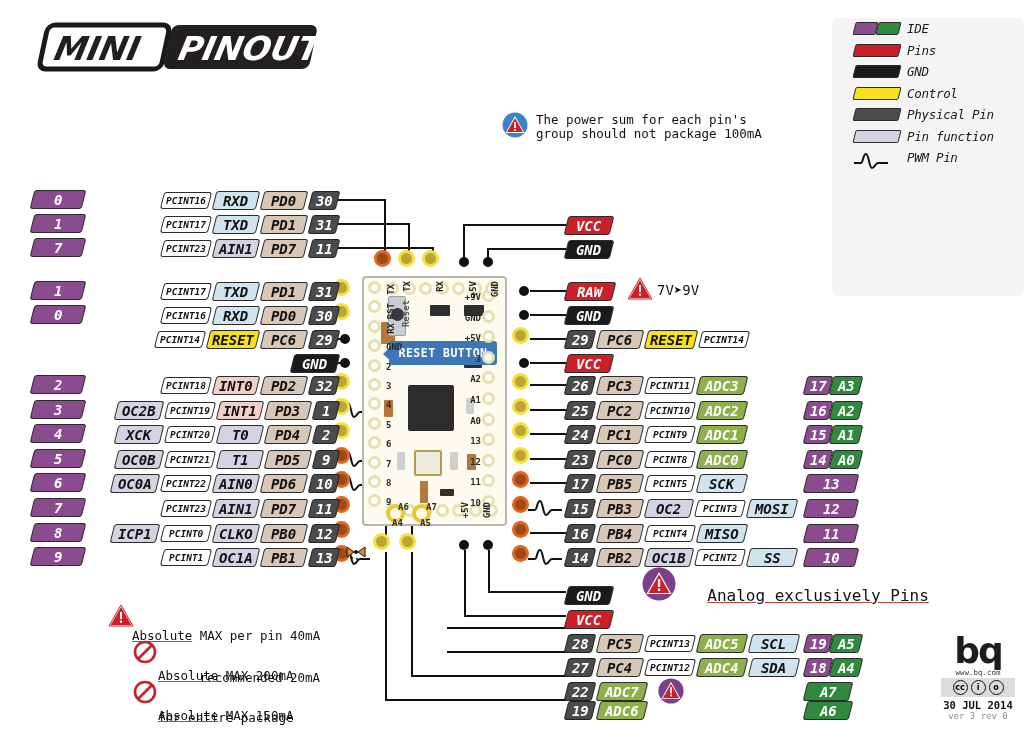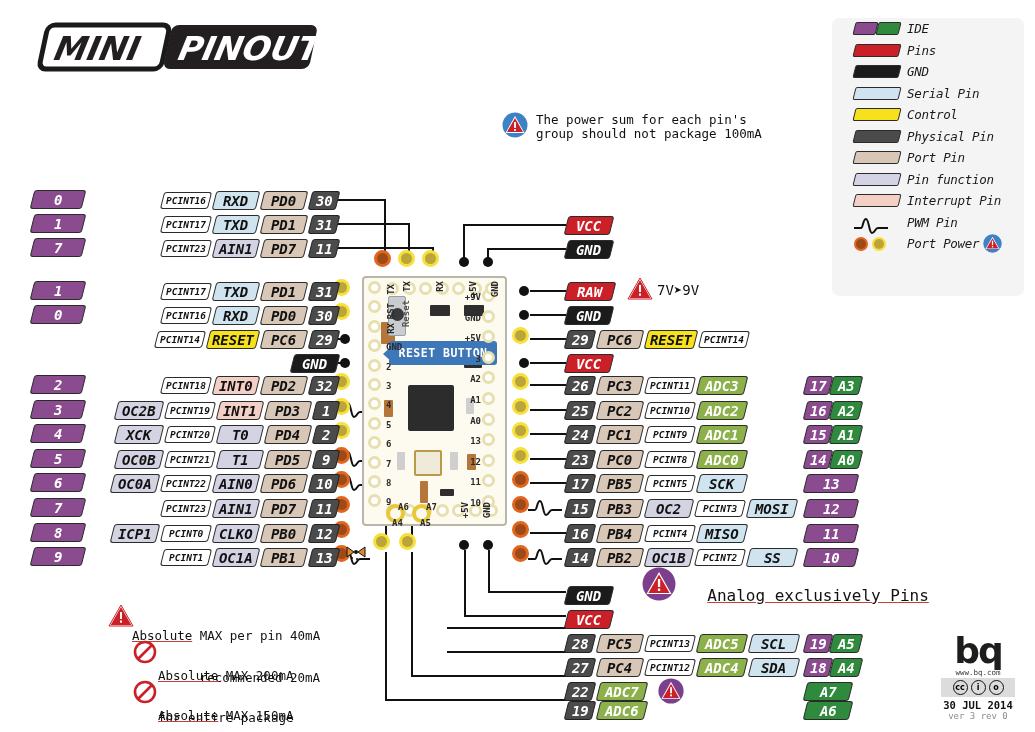--- a/index.html
+++ b/index.html
@@ -170,64 +170,36 @@
     </div>
     <div class="lg-row">
       <div class="lg-sw" style="background:#cc2029;"></div>
       <div class="lg-txt">Pins</div>
     </div>
     <div class="lg-row">
       <div class="lg-sw" style="background:#1b1b1b;"></div>
       <div class="lg-txt">GND</div>
     </div>
     <div class="lg-row">
-      <div class="lg-sw" style="background:#cfe4ee;"></div>
-      <div class="lg-txt">Serial Pin</div>
-    </div>
-    <div class="lg-row">
       <div class="lg-sw" style="background:#f7e11e;"></div>
       <div class="lg-txt">Control</div>
     </div>
     <div class="lg-row">
       <div class="lg-sw" style="background:#4b4b4b;"></div>
       <div class="lg-txt">Physical Pin</div>
     </div>
     <div class="lg-row">
-      <div class="lg-sw" style="background:#d8c7b7;"></div>
-      <div class="lg-txt">Port Pin</div>
-    </div>
-    <div class="lg-row">
       <div class="lg-sw" style="background:#d4d3e3;"></div>
       <div class="lg-txt">Pin function</div>
-    </div>
-    <div class="lg-row">
-      <div class="lg-sw" style="background:#f3cfc6;"></div>
-      <div class="lg-txt">Interrupt Pin</div>
     </div>
     <div class="lg-row">
       <div class="lg-pwm"><svg width="34" height="20" viewBox="0 0 34 20">
           <path d="M0 12 L7 12 C9 12 9 3 12 3 C15 3 15 17 18 17 C21 17 21 12 24 12 L34 12" fill="none" stroke="#111" stroke-width="2"></path>
         </svg></div>
       <div class="lg-txt">PWM Pin</div>
-    </div>
-    <div class="lg-row">
-      <div class="lg-dots">
-        <div style="width:14px;height:14px;border-radius:50%;background:#9e4a18;border:2.5px solid #e0651f;"></div>
-        <div style="width:14px;height:14px;border-radius:50%;background:#bba53a;border:2.5px solid #f5e03c;"></div>
-      </div>
-      <div class="lg-txt">Port Power</div>
-      <div style="margin-left:4px;display:flex;align-items:center;">
-        <svg width="19" height="19" viewBox="0 0 34 34">
-          <circle cx="17" cy="17" r="16.5" fill="#3c82c4"></circle>
-          <path d="M17 5 L29.5 27 L4.5 27 Z" fill="#fff"></path>
-          <path d="M17 7.5 L27.6 26 L6.4 26 Z" fill="#cc2029"></path>
-          <rect x="15.9" y="12" width="2.3" height="8" fill="#fff"></rect>
-          <rect x="15.9" y="21.5" width="2.3" height="2.5" fill="#fff"></rect>
-        </svg>
-      </div>
     </div>
   </div>
 
 <div class="circ-warn" style="left:502px;top:112px;">
   <svg width="26" height="26" viewBox="0 0 26 26">
     <circle cx="13" cy="13" r="12.5" fill="#3c82c4"></circle>
     <path d="M13 4 L22.5 21 L3.5 21 Z" fill="#fff"></path>
     <path d="M13 6 L21 20 L5 20 Z" fill="#cc2029"></path>
     <rect x="12.1" y="10" width="1.8" height="6" fill="#fff"></rect>
     <rect x="12.1" y="17" width="1.8" height="1.9" fill="#fff"></rect>

